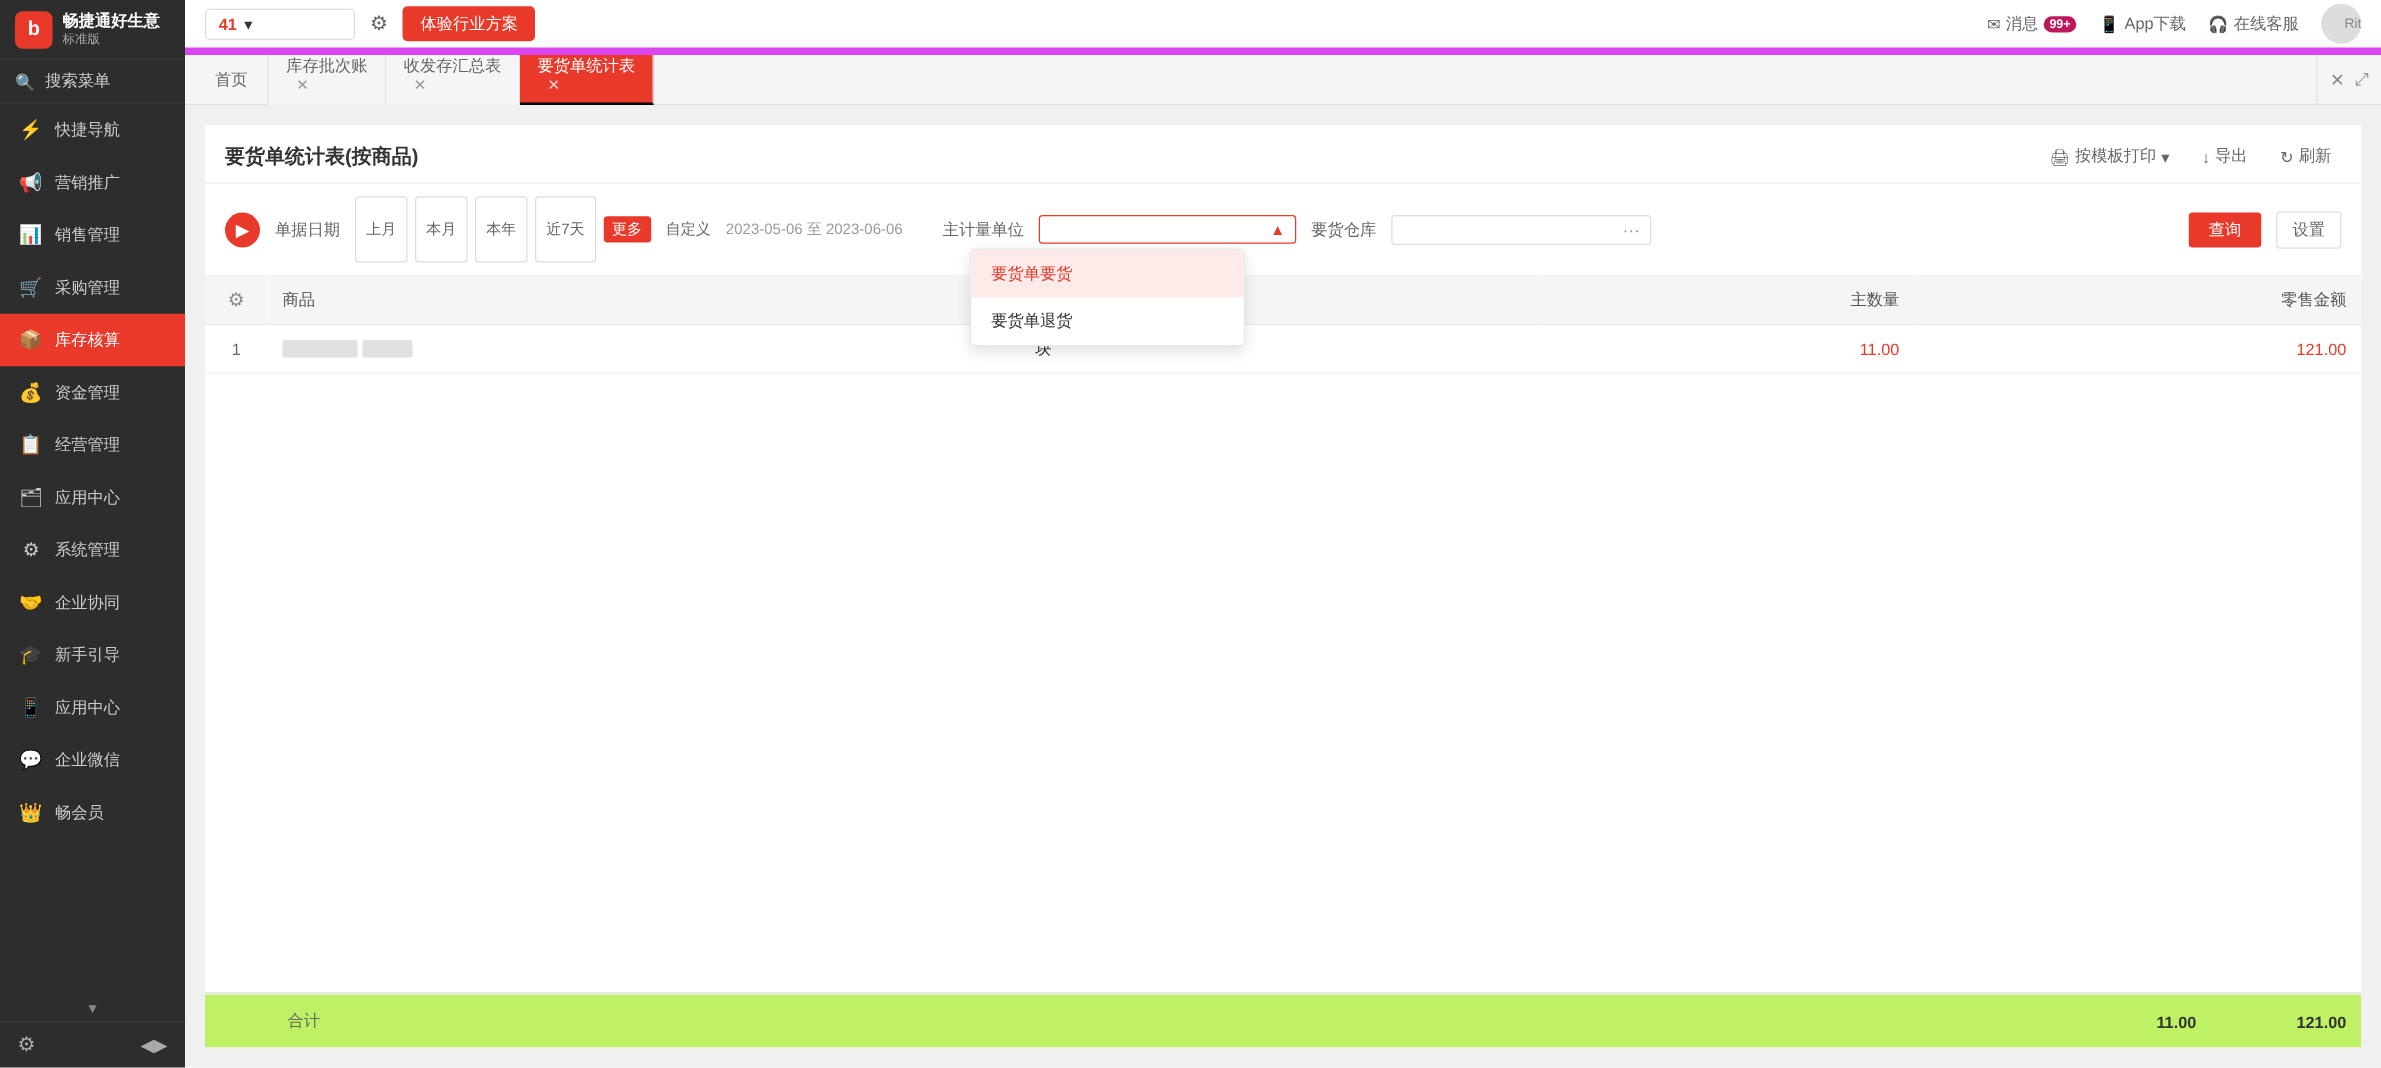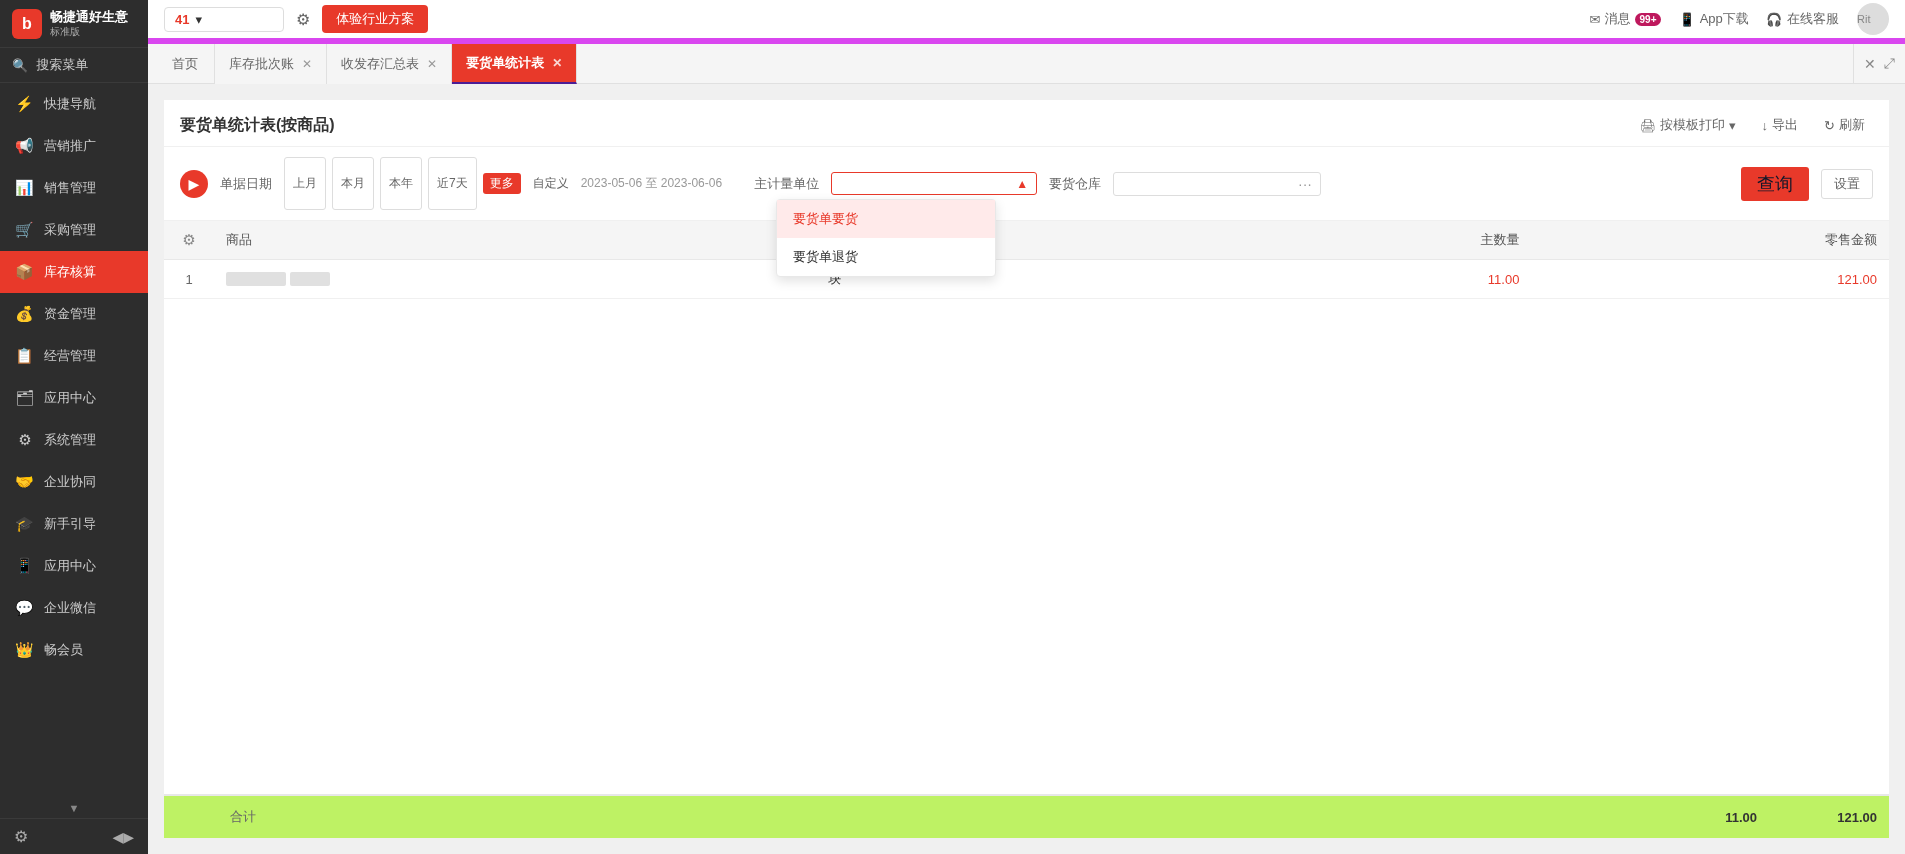--- a/index.html
+++ b/index.html
@@ -132,55 +132,55 @@
       border-radius: 10px;
       font-weight: bold;
     }
     .topbar-avatar {
       width: 32px;
       height: 32px;
       background: #ddd;
       border-radius: 50%;
       display: flex;
       align-items: center;
-      justify-content: flex-start;
+      justify-content: flex-end;
       color: #888;
       font-size: 11px;
       cursor: pointer;
     }
 
     
     .tabs-bar {
       height: 40px;
       background: #f5f5f5;
       display: flex;
       align-items: center;
       padding: 0 0 0 8px;
       border-bottom: 1px solid #e0e0e0;
       flex-shrink: 0;
       gap: 0;
       position: relative;
     }
     .tab-item {
       height: 40px;
       display: flex;
-      align-items: center;
       padding: 0 14px;
       font-size: 13px;
       color: #666;
       cursor: pointer;
       border-right: 1px solid #e0e0e0;
       white-space: nowrap;
       background: #f5f5f5;
+      flex-direction: column;
     }
     .tab-item.active {
       background: white;
       color: #333;
-      font-weight: 700;
-      border-bottom: 2px solid #4c1d95;
+      font-weight: 400;
+      border-bottom: 2px solid #000000;
       margin-bottom: -1px;
     }
     .tab-item .tab-close {
       margin-left: 8px;
       color: #999;
       font-size: 12px;
       cursor: pointer;
       line-height: 1;
     }
     .tab-item.active { background: #e8392a; color: white; }
@@ -311,25 +311,25 @@
       border-radius: 3px;
       padding: 3px 8px;
       min-width: 150px;
       background: white;
     }
     .filter-warehouse-input input { border: none; outline: none; font-size: 13px; flex: 1; }
     .filter-warehouse-dots { color: #999; cursor: pointer; font-size: 14px; }
 
     .filter-query-btn {
       background: #e8392a;
-      color: #0f172a;
+      color: #ffffff;
       border: none;
       padding: 5px 16px;
       border-radius: 3px;
-      font-size: 18px;
+      font-size: 13px;
       cursor: pointer;
       margin-left: auto;
     }
     .filter-settings-btn {
       background: white;
       color: #666;
       border: 1px solid #ddd;
       padding: 5px 12px;
       border-radius: 3px;
       font-size: 13px;

